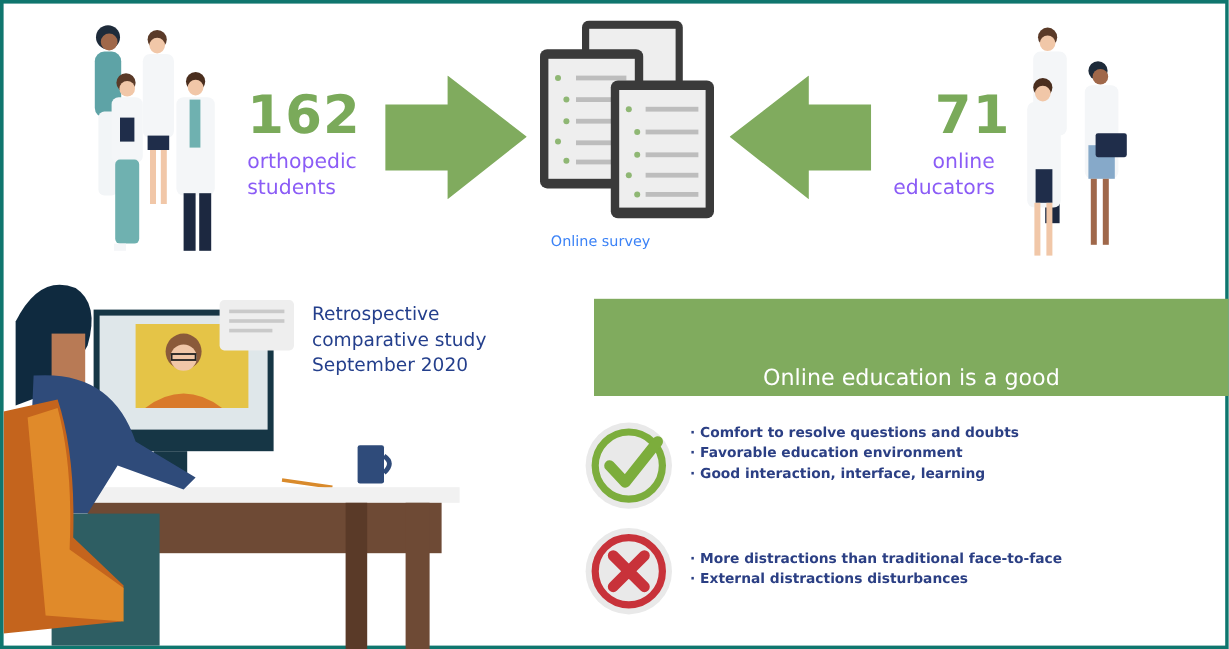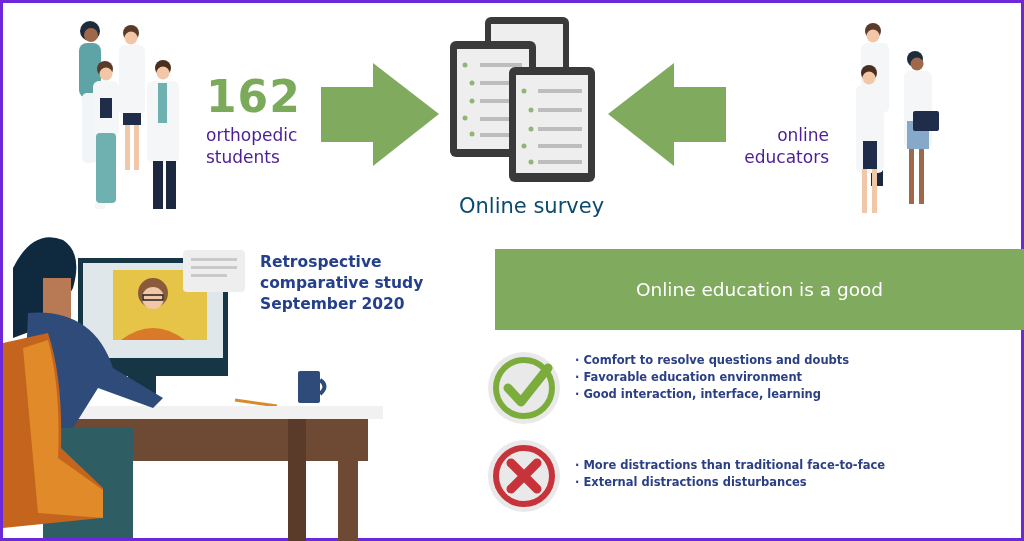--- a/index.html
+++ b/index.html
@@ -1,28 +1,28 @@
 <!DOCTYPE html>
 <html><head>
 <meta charset="utf-8">
 <style>
   * { box-sizing: border-box; margin: 0; padding: 0; }
   html, body { width: 1024px; height: 541px; background: #ffffff; overflow: hidden; }
   body { font-family: "DejaVu Sans", sans-serif; position: relative; }
-  .frame { position: absolute; left: 0; top: 0; width: 1024px; height: 541px; border: 3px solid #6d28d9; background: #fff; }
+  .frame { position: absolute; left: 0; top: 0; width: 1024px; height: 541px; border: 3px solid #0f766e; background: #fff; }
   .abs { position: absolute; }
 
   .stat-num { font-weight: bold; color: #7aaa5a; font-size: 44px; letter-spacing: 1px; line-height: 1; }
-  .stat-label { color: #4c1d95; font-size: 17px; line-height: 22px; }
-
-  .survey-label { color: #0c4a6e; font-size: 21px; }
-
-  .study-text { color: #243f8c; font-weight: bold; font-size: 15.5px; line-height: 21px; }
-
-  .banner { background: #80ab5e; color: #fff; font-size: 18.5px; line-height: 28px; text-align: center; display: flex; align-items: center; justify-content: center; }
+  .stat-label { color: #8b5cf6; font-size: 17px; line-height: 22px; }
+
+  .survey-label { color: #3b82f6; font-size: 12px; }
+
+  .study-text { color: #243f8c; font-weight: normal; font-size: 15.5px; line-height: 21px; }
+
+  .banner { background: #80ab5e; color: #fff; font-size: 18.5px; line-height: 28px; text-align: center; display: flex; align-items: flex-end; justify-content: center; }
 
   .bullets { list-style: none; color: #2b3f84; font-weight: bold; font-size: 11.5px; line-height: 17px; }
   .bullets li::before { content: "\00B7"; margin-right: 4px; }
 </style>
 </head>
 <body>
 
 <div class="frame">
 
   <svg class="abs" style="left:62px;top:10px;" width="130" height="205" viewBox="0 0 130 205">
@@ -105,20 +105,21 @@
           <circle cx="81" cy="145" r="2.5"></circle>
       </g>
     </g>
   </svg>
   <div class="abs survey-label" style="left:456px;top:191px;">Online survey</div>
 
   <svg class="abs" style="left:605px;top:60px;" width="118" height="103" viewBox="0 0 118 103">
     <polygon points="118,24 66,24 66,0 0,51 66,103 66,79 118,79" fill="#80ab5e"></polygon>
   </svg>
 
+  <div class="abs stat-num" style="left:776px;top:72px;">71</div>
   <div class="abs stat-label" style="left:734px;top:121px;text-align:right;width:92px;">
     <div>online</div>
     <div>educators</div>
   </div>
 
   <svg class="abs" style="left:832px;top:18px;" width="115" height="200" viewBox="0 0 115 200">
     <circle cx="38" cy="10" r="8" fill="#5a3a28"></circle>
     <circle cx="38" cy="15" r="6.5" fill="#f1c7a8"></circle>
     <rect x="26" y="22" width="28" height="70" rx="6" fill="#f4f6f8"></rect>
     <rect x="36" y="90" width="12" height="75" fill="#1c2840"></rect>

